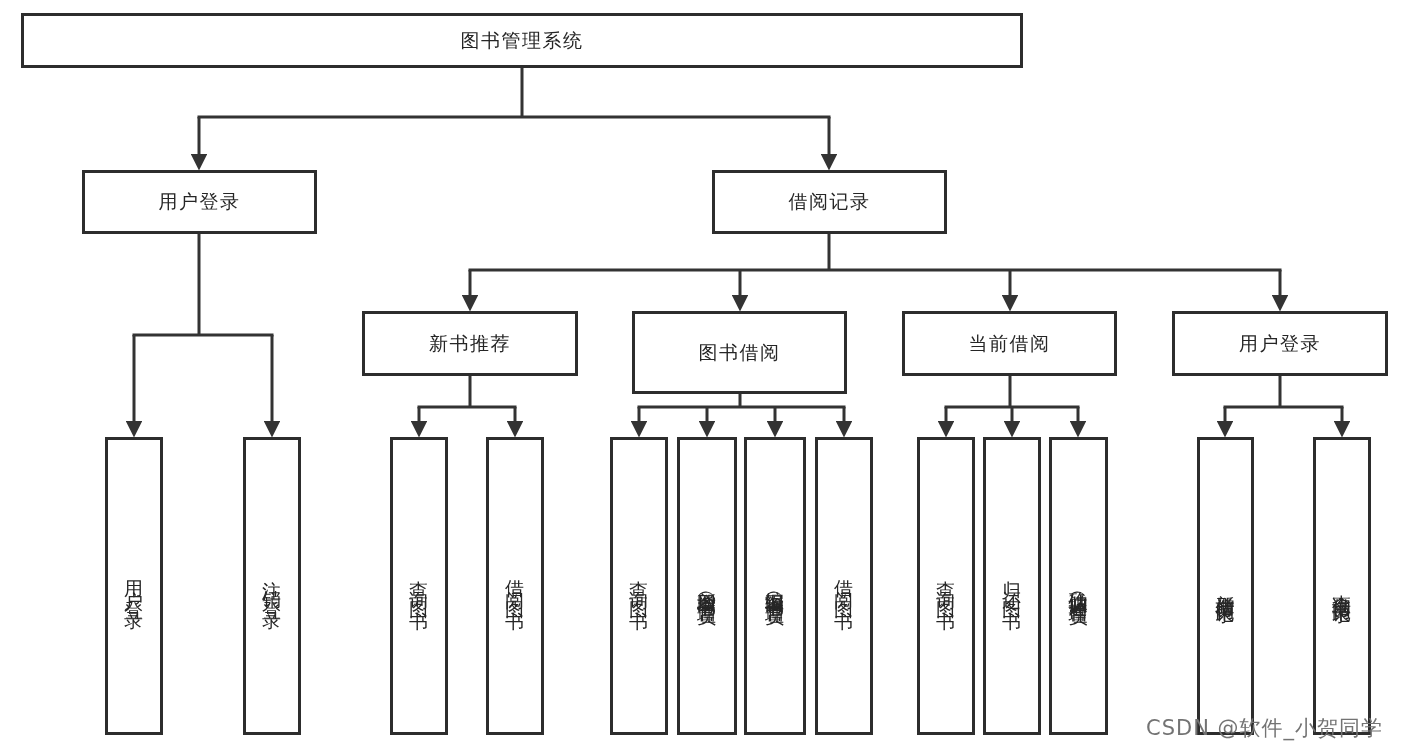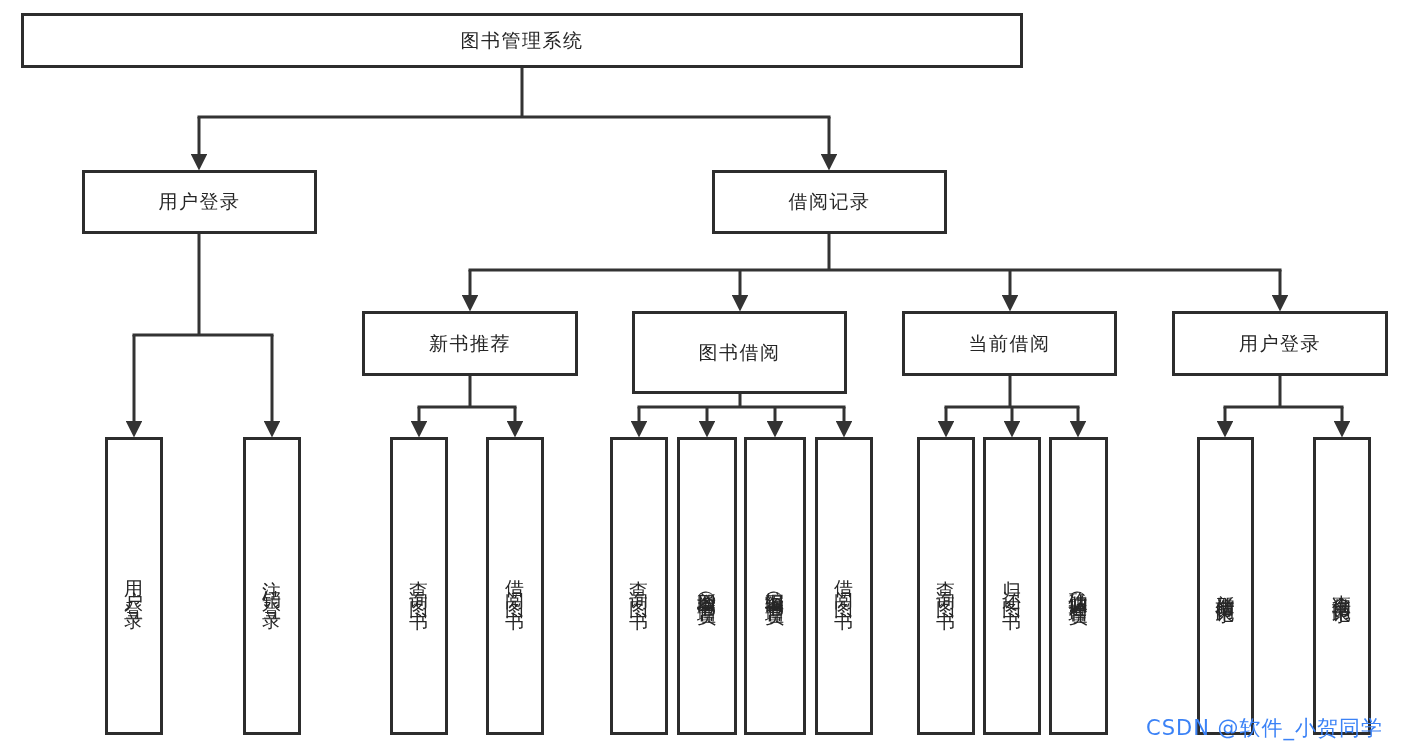--- a/index.html
+++ b/index.html
@@ -28,21 +28,21 @@
     font-size:19px;
     line-height:1;
     letter-spacing:0.55em;
     color:#262626;
   }
   .vlabel.long{letter-spacing:0.12em;}
   .watermark{
     position:absolute;
     left:1146px;top:714px;
     font-size:21px;
-    color:#3b82f6;
+    color:#737373;
     letter-spacing:1px;
     white-space:nowrap;
     z-index:3;
   }
 </style>
 </head>
 <body>
 
 <div class="canvas">
 

